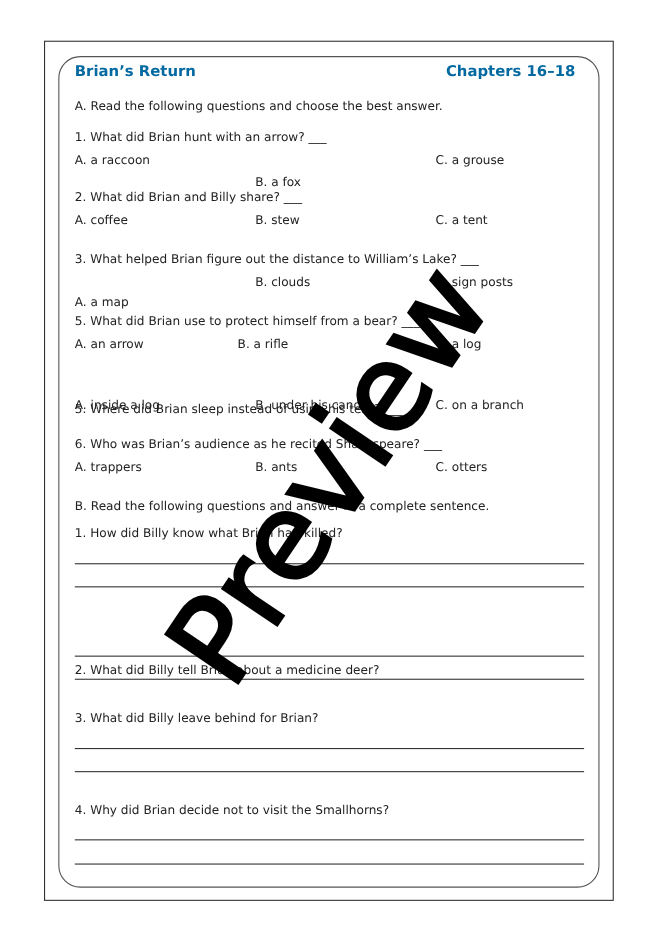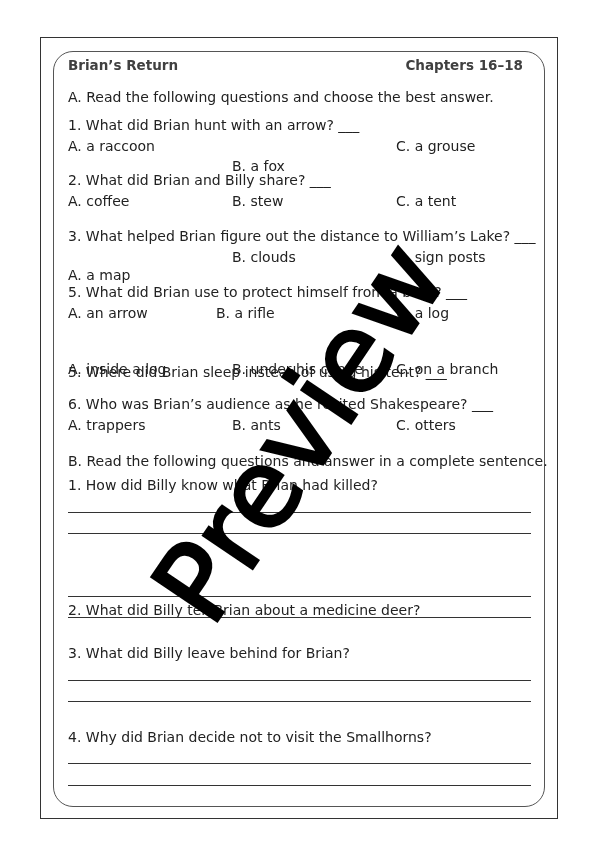--- a/index.html
+++ b/index.html
@@ -2,22 +2,22 @@
 <html><head>
   <meta charset="utf-8">
   <style>
     html, body { margin: 0; padding: 0; background: #ffffff; }
     body { width: 600px; height: 856px; position: relative; overflow: hidden;
       font-family: "DejaVu Sans", sans-serif; color: #222; }
     .outer { position: absolute; left: 40px; top: 37px; width: 518px; height: 782px;
       border: 1px solid #333; box-sizing: border-box; }
     .inner { position: absolute; left: 53px; top: 51px; width: 492px; height: 756px;
       border: 1px solid #555; border-radius: 20px; box-sizing: border-box; }
-    .t { position: absolute; white-space: nowrap; font-size: 14px; line-height: 14px; }
-    .title { position: absolute; font-weight: bold; font-size: 13.5px; line-height: 16px; color: #404040; }
+    .t { position: absolute; white-space: nowrap; font-size: 11px; line-height: 14px; }
+    .title { position: absolute; font-weight: bold; font-size: 13.5px; line-height: 16px; color: #0369a1; }
     .line { position: absolute; left: 68px; width: 463px; height: 0; border-top: 1px solid #333; }
     .watermark { position: absolute; left: 300px; top: 432px; transform: translate(-50%, -50%) rotate(-56deg);
       font-family: "DejaVu Sans", sans-serif; font-size: 108px; font-weight: normal;
       color: #000; white-space: nowrap; letter-spacing: 1px; line-height: 1;
       -webkit-text-stroke: 3px #000; pointer-events: none; }
   </style>
 </head>
 <body>
 
 <div class="outer"></div>

